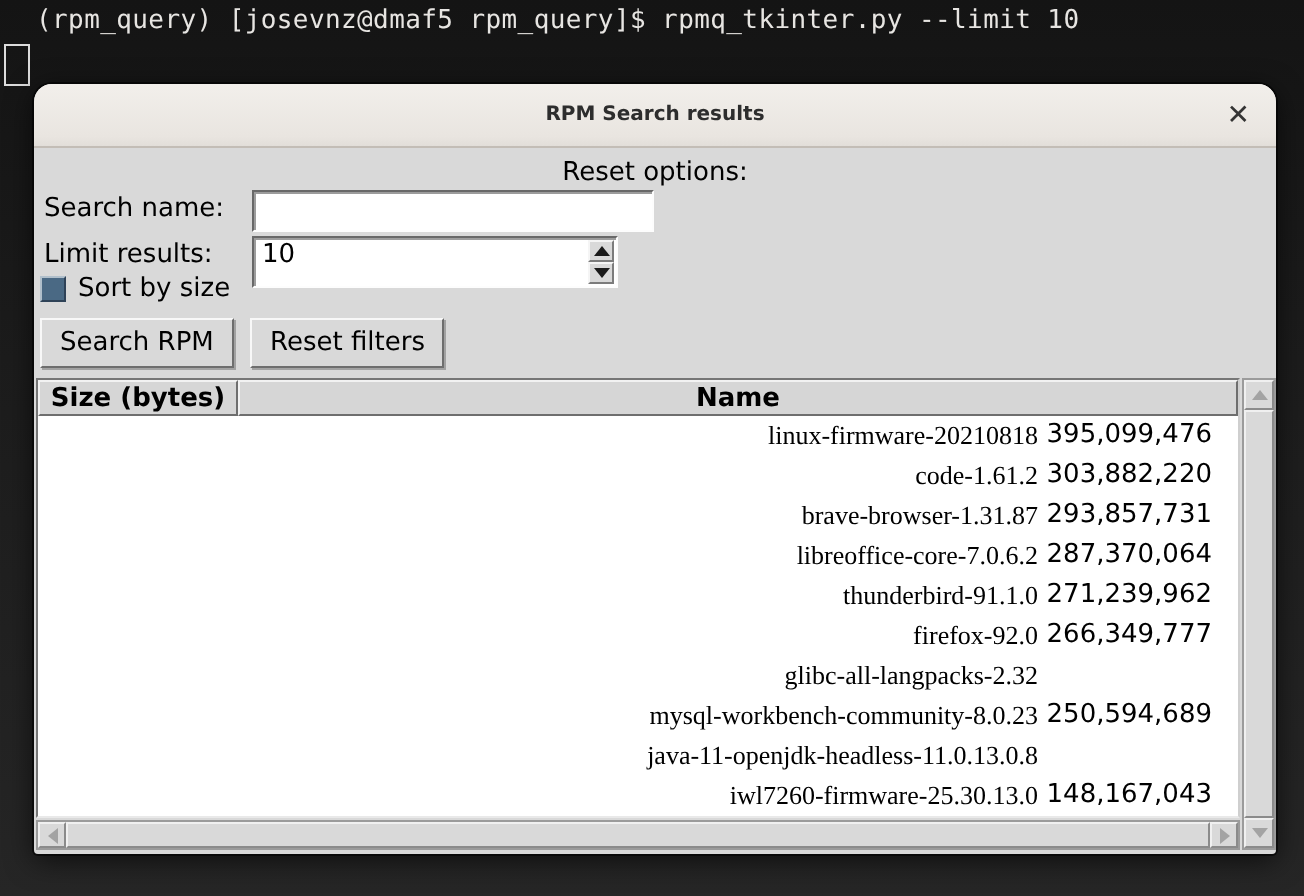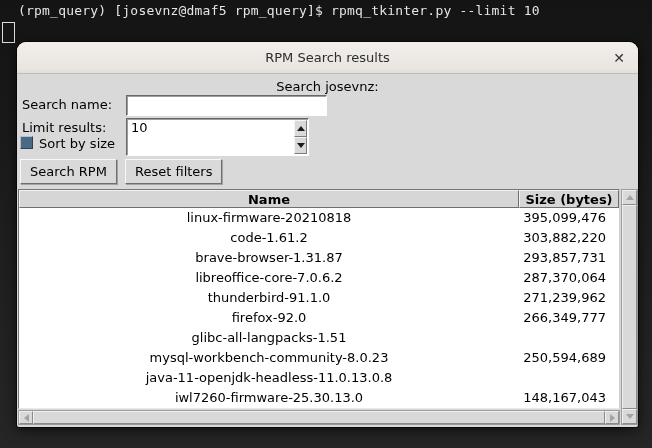--- a/index.html
+++ b/index.html
@@ -23,21 +23,21 @@
     position:absolute;left:17px;top:42px;width:621px;height:385px;
     background:#d9d9d9;border-radius:9px 9px 2px 2px;
     box-shadow:0 3px 14px rgba(0,0,0,.65),0 0 0 1px rgba(0,0,0,.55);
   }
   .titlebar{
     position:absolute;left:0;top:0;right:0;height:31px;
     background:linear-gradient(180deg,#f2efeb 0%,#e9e5e0 85%,#e2ded9 100%);
     border-bottom:1px solid #c3bdb6;border-radius:9px 9px 0 0;
     display:flex;align-items:center;justify-content:center;
   }
-  .title{font-size:13px;font-weight:normal;color:#2d2d2d;}
+  .title{font-size:10px;font-weight:bold;color:#2d2d2d;}
   .close-btn{
     position:absolute;right:13px;top:0;height:31px;display:flex;align-items:center;
     font-size:14px;font-weight:bold;color:#343434;cursor:default;
   }
   .search-options{
     position:absolute;left:0;top:37px;width:100%;text-align:center;
     font-size:13px;color:#000;
   }
   .form-label{position:absolute;left:5px;font-size:13px;color:#000;}
   .lbl-package{top:55px;}
@@ -45,36 +45,36 @@
   .tk-entry{
     position:absolute;box-sizing:border-box;background:#fff;
     border-top:1px solid #686868;border-left:1px solid #686868;
     border-bottom:1px solid #fdfdfd;border-right:1px solid #fdfdfd;
     box-shadow:inset 1px 1px 0 #9c9c9c;
     font-family:"DejaVu Sans",sans-serif;font-size:13px;color:#000;
     padding:0 3px;outline:none;
   }
   .entry-package{left:109px;top:53px;width:201px;height:21px;}
   .spinbox{
-    position:absolute;left:109px;top:76px;width:183px;height:38px;box-sizing:border-box;
+    position:absolute;left:109px;top:76px;width:183px;height:26px;box-sizing:border-box;
     background:#fff;
     border-top:1px solid #686868;border-left:1px solid #686868;
     border-bottom:1px solid #fdfdfd;border-right:1px solid #fdfdfd;
     box-shadow:inset 1px 1px 0 #9c9c9c;
     display:flex;align-items:stretch;
   }
   .spin-value{flex:1;font-size:13px;color:#000;padding:1px 0 0 4px;}
   .spin-arrows{width:13px;display:flex;flex-direction:column;margin:1px 1px 1px 0;}
   .spin-btn{
     flex:1;background:#d9d9d9;display:flex;align-items:center;justify-content:center;
     border-top:1px solid #f5f5f5;border-left:1px solid #f5f5f5;
     border-bottom:1px solid #7c7c7c;border-right:1px solid #7c7c7c;
     font-size:6px;color:#111;line-height:0;
   }
-  .checkbox-row{position:absolute;left:3px;top:94px;height:16px;display:flex;}
+  .checkbox-row{position:absolute;left:3px;top:94px;height:16px;display:flex;align-items:center;}
   .checkbox-ind{
     width:11px;height:11px;background:#4a6984;box-sizing:content-box;
     border-top:1px solid #b0bfcb;border-left:1px solid #b0bfcb;
     border-bottom:1px solid #2e4257;border-right:1px solid #2e4257;
     margin-right:6px;
   }
   .checkbox-label{font-size:13px;color:#000;}
   .tk-button{
     position:absolute;top:117px;height:25px;box-sizing:border-box;
     background:#d9d9d9;font-family:"DejaVu Sans",sans-serif;font-size:13px;color:#000;
@@ -94,21 +94,21 @@
   .tv-h-cell{
     box-sizing:border-box;background:#d6d6d6;
     border-top:1px solid #f2f2f2;border-left:1px solid #f2f2f2;
     border-bottom:1px solid #6e6e6e;border-right:1px solid #6e6e6e;
     font-size:13px;font-weight:bold;color:#000;
     display:flex;align-items:center;justify-content:center;line-height:1;
   }
   .tv-h-name{width:500px;}
   .tv-h-size{width:100px;}
   .tv-row{display:flex;height:20px;font-size:13px;color:#000;}
-  .tv-c-name{width:500px;text-align:center;line-height:20px;overflow:hidden;}
+  .tv-c-name{width:500px;text-align:right;line-height:20px;overflow:hidden;font-family:Liberation Serif, serif;}
   .tv-c-size{width:100px;text-align:right;line-height:20px;padding-right:13px;box-sizing:border-box;}
   
   .vscroll{
     position:absolute;left:604px;top:147px;width:17px;height:236px;box-sizing:border-box;
     background:#c9c9c9;border:1px solid #9b9b9b;
     display:flex;flex-direction:column;
   }
   .hscroll{
     position:absolute;left:1px;top:368px;width:602px;height:15px;box-sizing:border-box;
     background:#c9c9c9;border:1px solid #9b9b9b;
@@ -140,21 +140,21 @@
 <div class="term-line">(rpm_query) [josevnz@dmaf5 rpm_query]$ rpmq_tkinter.py --limit 10</div>
 <div class="term-cursor"></div>
 
 <div class="window">
 
   <div class="titlebar">
     <span class="title">RPM Search results</span>
     <span class="close-btn">✕</span>
   </div>
 
-  <div class="search-options">Search josevnz:</div>
+  <div class="search-options">Reset options:</div>
 
   <span class="form-label lbl-package">Search name:</span>
   <input class="tk-entry entry-package" type="text" value="" style="">
 
   <span class="form-label lbl-limit">Limit results:</span>
   <div class="spinbox">
     <div class="spin-value">10</div>
     <div class="spin-arrows">
       <div class="spin-btn">
           <span class="tri tri-spin-up"></span>
@@ -168,22 +168,22 @@
   <div class="checkbox-row">
     <span class="checkbox-ind"></span>
     <span class="checkbox-label">Sort by size</span>
   </div>
 
   <button class="tk-button btn-reset">Reset filters</button>
   <button class="tk-button btn-search">Search RPM</button>
 
   <div class="treeview">
     <div class="tv-header">
+      <div class="tv-h-cell tv-h-size">Size (bytes)</div>
       <div class="tv-h-cell tv-h-name">Name</div>
-      <div class="tv-h-cell tv-h-size">Size (bytes)</div>
     </div>
     <div id="table-body">
     <div class="tv-row">
       <div class="tv-c-name">linux-firmware-20210818</div>
       <div class="tv-c-size">395,099,476</div>
     </div>
 
     <div class="tv-row">
       <div class="tv-c-name">code-1.61.2</div>
       <div class="tv-c-size">303,882,220</div>
@@ -203,21 +203,21 @@
       <div class="tv-c-name">thunderbird-91.1.0</div>
       <div class="tv-c-size">271,239,962</div>
     </div>
 
     <div class="tv-row">
       <div class="tv-c-name">firefox-92.0</div>
       <div class="tv-c-size">266,349,777</div>
     </div>
 
     <div class="tv-row">
-      <div class="tv-c-name">glibc-all-langpacks-1.51</div>
+      <div class="tv-c-name">glibc-all-langpacks-2.32</div>
     </div>
 
     <div class="tv-row">
       <div class="tv-c-name">mysql-workbench-community-8.0.23</div>
       <div class="tv-c-size">250,594,689</div>
     </div>
 
     <div class="tv-row">
       <div class="tv-c-name">java-11-openjdk-headless-11.0.13.0.8</div>
     </div>

